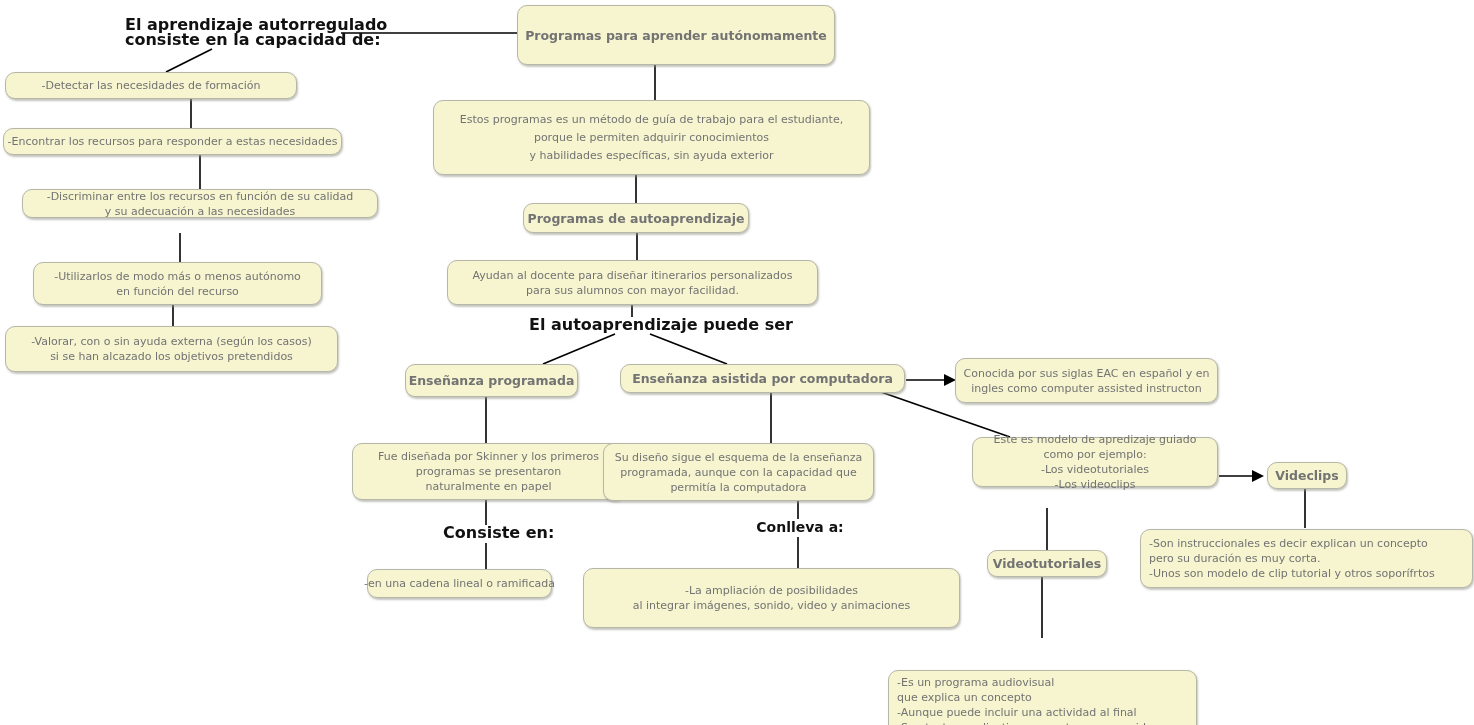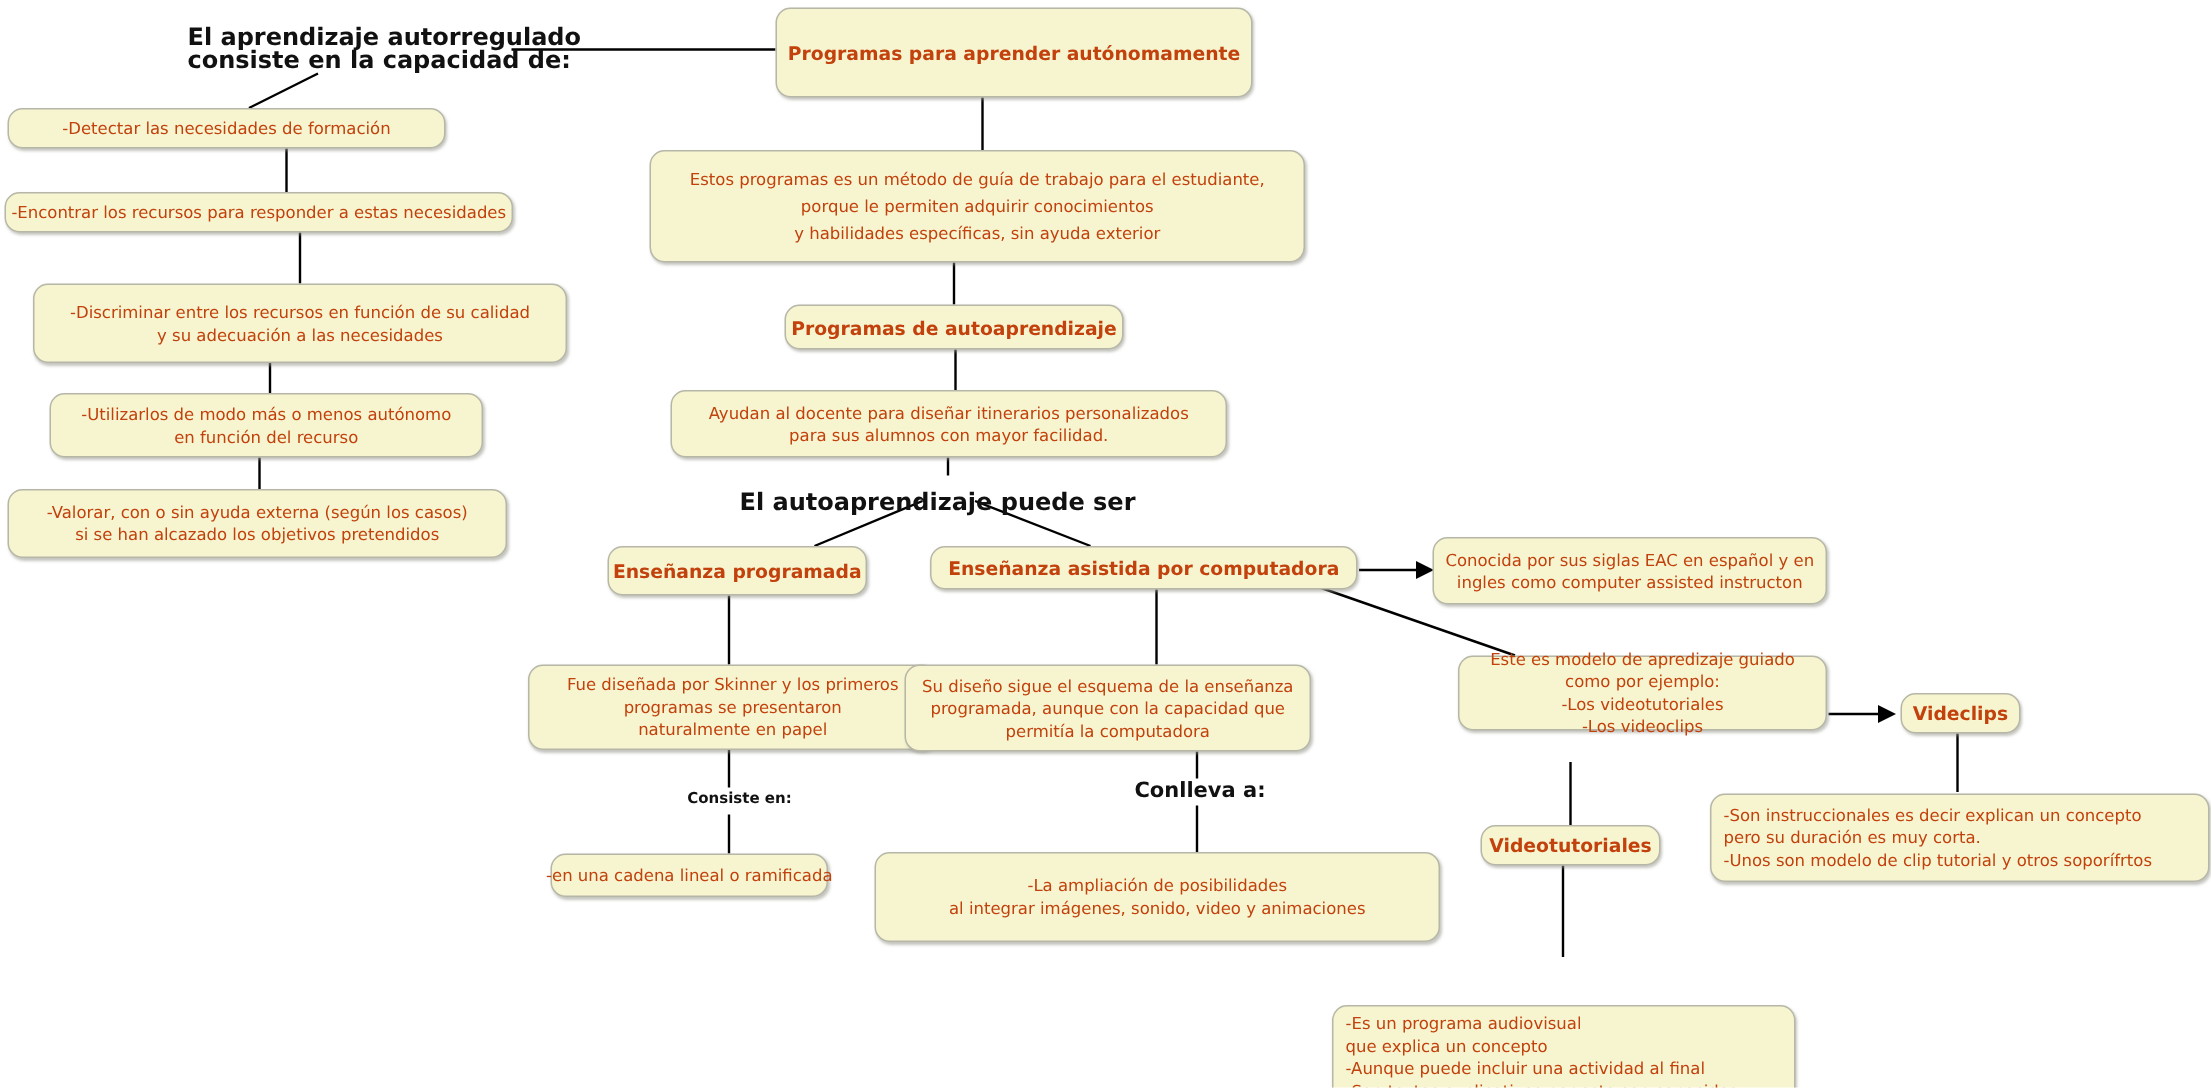--- a/index.html
+++ b/index.html
@@ -8,21 +8,21 @@
     font-family:"DejaVu Sans","Liberation Sans",sans-serif;
     overflow:hidden;color:#111111;
   }
   #lines{position:absolute;left:0;top:0;z-index:0;}
   .node{
     position:absolute;z-index:1;box-sizing:border-box;
     background:#f6f5d0;border:1.5px solid #b7b7a8;border-radius:10px;
     box-shadow:1px 1.5px 2px rgba(150,150,140,0.55);
     display:flex;align-items:center;justify-content:center;
     font-size:11px;line-height:15px;text-align:center;
-    white-space:pre;padding:2px 4px;color:#c2410c;
+    white-space:pre;padding:2px 4px;color:#737373;
   }
   .node.bold{font-weight:bold;font-size:12.5px;}
   .node.left{justify-content:flex-start;text-align:left;}
   .freelabel{
     position:absolute;z-index:1;font-weight:bold;text-align:center;
     font-size:16px;line-height:15px;white-space:pre;color:#111111;
   }
 </style>
 </head>
 <body>
@@ -55,27 +55,27 @@
     <line x1="1219" y1="476" x2="1252" y2="476"></line>
   </g>
   <g fill="#000000" stroke="none">
     <polygon points="944,374 956,380 944,386"></polygon>
     <polygon points="1252,470 1264,476 1252,482"></polygon>
   </g>
 </svg>
 
 <div class="freelabel" style="left:125px;top:17px;width:230px;">El aprendizaje autorregulado
 consiste en la capacidad de:</div>
-<div class="freelabel" style="left:493px;top:317px;width:216px;margin-top:10px;">El autoaprendizaje puede ser</div>
-<div class="freelabel" style="left:443px;top:525px;width:100px;font-size:10px;">Consiste en:</div>
+<div class="freelabel" style="left:529px;top:317px;width:216px;">El autoaprendizaje puede ser</div>
+<div class="freelabel" style="left:443px;top:525px;width:100px;font-size:16px;">Consiste en:</div>
 <div class="freelabel" style="left:750px;top:520px;width:100px;font-size:14px;">Conlleva a:</div>
 
 <div class="node" style="left:5px;top:72px;width:292px;height:27px;">-Detectar las necesidades de formación</div>
 <div class="node" style="left:3px;top:128px;width:339px;height:27px;">-Encontrar los recursos para responder a estas necesidades</div>
-<div class="node" style="left:22px;top:189px;width:356px;height:53px;">-Discriminar entre los recursos en función de su calidad
+<div class="node" style="left:22px;top:189px;width:356px;height:29px;">-Discriminar entre los recursos en función de su calidad
 y su adecuación a las necesidades</div>
 <div class="node" style="left:33px;top:262px;width:289px;height:43px;">-Utilizarlos de modo más o menos autónomo
 en función del recurso</div>
 <div class="node" style="left:5px;top:326px;width:333px;height:46px;">-Valorar, con o sin ayuda externa (según los casos)
 si se han alcazado los objetivos pretendidos</div>
 
 <div class="node bold" style="left:517px;top:5px;width:318px;height:60px;">Programas para aprender autónomamente</div>
 <div class="node" style="left:433px;top:100px;width:437px;height:75px;line-height:18px;">Estos programas es un método de guía de trabajo para el estudiante,
 porque le permiten adquirir conocimientos
 y habilidades específicas, sin ayuda exterior</div>

